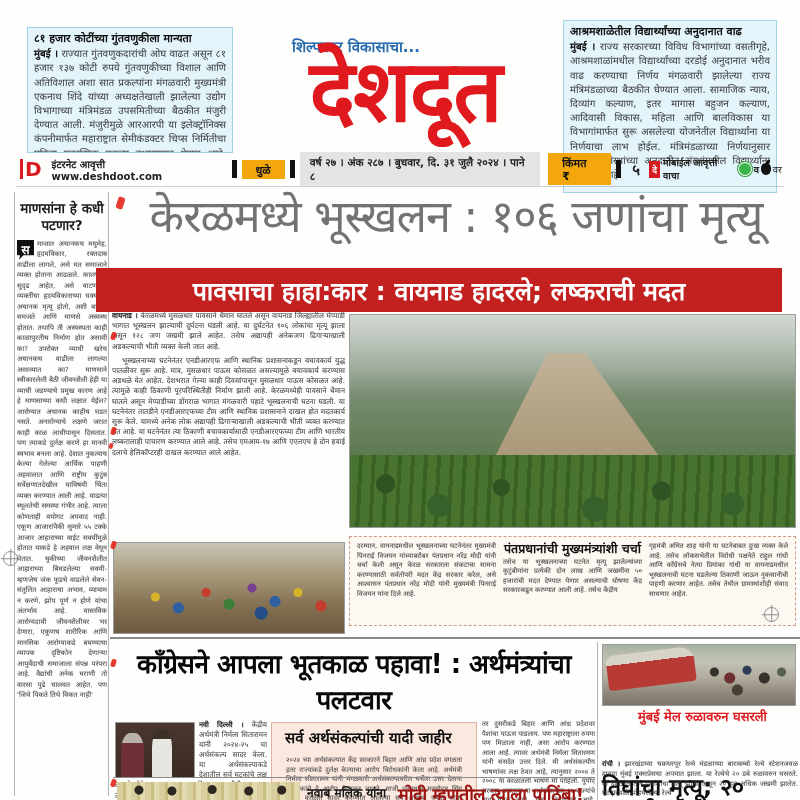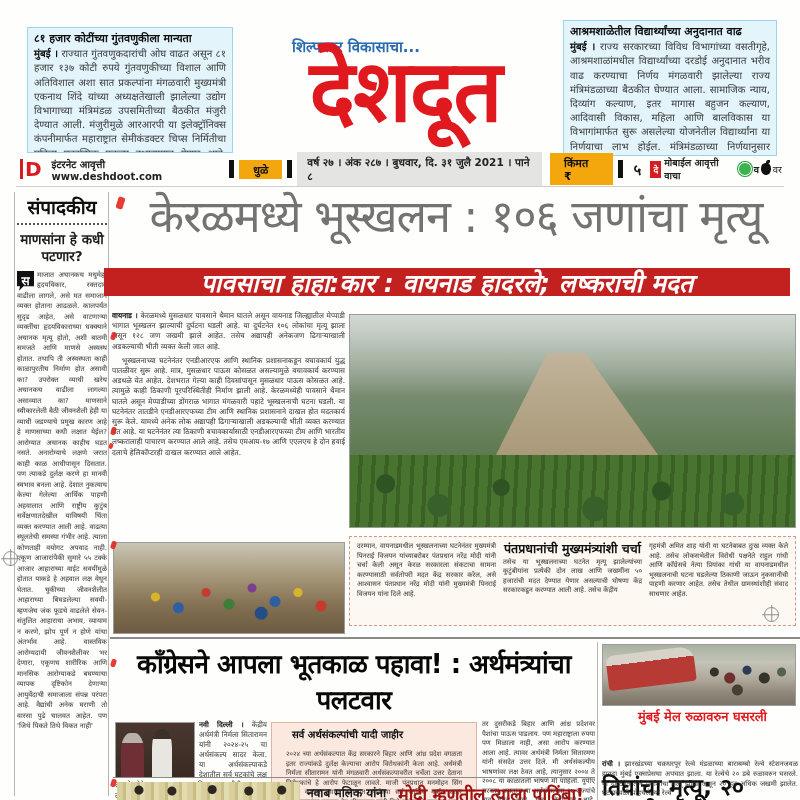--- a/index.html
+++ b/index.html
@@ -90,21 +90,21 @@
       radial-gradient(circle at 72% 50%,#2e2620 0 4px,transparent 5px),
       radial-gradient(circle at 90% 45%,#2e2620 0 4px,transparent 5px);}
   
   .pm-box{border:1px dashed #cf9a86;background:#fdf8f1;display:flex;gap:7px;padding:5px 7px;box-sizing:border-box;overflow:hidden;}
   .pm-col{flex:1;font-size:6.8px;line-height:1.4;text-align:justify;color:#333;}
   .pm-head{font-size:12.5px;font-weight:900;text-align:center;color:#101010;margin-bottom:2px;line-height:1.1;}
   
   .budget-head{font-size:26px;font-weight:900;text-align:center;letter-spacing:-.5px;color:#080808;}
   .small-body{font-size:7.2px;line-height:1.4;text-align:justify;color:#333;overflow:hidden;}
   .pink-box{background:#fbe9e0;border:1px solid #e2b2a0;padding:4px 5px;box-sizing:border-box;overflow:hidden;}
-  .pink-box .pb-head{font-size:10px;font-weight:900;margin:0 15px 2px;color:#101010;}
+  .pink-box .pb-head{font-size:15px;font-weight:900;margin:0 8px 2px;color:#101010;}
   .pink-box p{font-size:6.7px;line-height:1.42;margin:9px;text-align:justify;color:#3a3a3a;}
   
   .train-head-red{font-size:13px;font-weight:900;color:#e0191f;line-height:1.1;margin-left:36px;}
   .train-head-black{font-size:23px;font-weight:900;color:#0d0d0d;line-height:1.05;}
   
   .strip-kicker{font-size:12px;font-weight:900;color:#161616;}
   .strip-head{font-size:18px;font-weight:900;color:#9c1412;letter-spacing:-.5px;}
 </style>
 </head>
 <body>
@@ -112,57 +112,56 @@
 <div class="page">
 
   <div class="abs box-blue" style="left:27px;top:27px;width:206px;height:126px;">
     <div class="bb-head">८१ हजार कोटींच्या गुंतवणुकीला मान्यता</div>
     <p><span class="dateline">मुंबई ।</span> <span>राज्यात गुंतवणुकदारांची ओघ वाढत असून ८१ हजार १३७ कोटी रुपये गुंतवणुकीच्या विशाल आणि अतिविशाल अशा सात प्रकल्पांना मंगळवारी मुख्यमंत्री एकनाथ शिंदे यांच्या अध्यक्षतेखाली झालेल्या उद्योग विभागाच्या मंत्रिमंडळ उपसमितीच्या बैठकीत मंजुरी देण्यात आली. मंजुरीमुळे आरआरपी या इलेक्ट्रॉनिक्स कंपनीमार्फत महाराष्ट्रात सेमीकंडक्टर चिप्स निर्मितीचा पहिला एकात्मिक प्रकल्प उभारण्यात येणार आहे. याप्रकल्पामध्ये १२ हजार कोटी रुपये गुंतवणूक होणार असून रोजगार निर्मिती होणार आहे.</span></p>
   </div>
 
   <div class="abs tagline" style="left:292px;top:36px;">शिल्पकार विकासाचा...</div>
   <div class="abs masthead-title" style="left:250px;top:46px;width:310px;text-align:center;">देशदूत</div>
 
-  <div class="abs box-blue" style="left:563px;top:20px;width:214px;height:136px;">
+  <div class="abs box-blue" style="left:563px;top:20px;width:214px;height:173px;">
     <div class="bb-head">आश्रमशाळेतील विद्यार्थ्यांच्या अनुदानात वाढ</div>
     <p><span class="dateline">मुंबई ।</span> <span>राज्य सरकारच्या विविध विभागांच्या वसतीगृहे, आश्रमशाळांमधील विद्यार्थ्यांच्या दरडोई अनुदानात भरीव वाढ करण्याचा निर्णय मंगळवारी झालेल्या राज्य मंत्रिमंडळाच्या बैठकीत घेण्यात आला. सामाजिक न्याय, दिव्यांग कल्याण, इतर मागास बहुजन कल्याण, आदिवासी विकास, महिला आणि बालविकास या विभागांमार्फत सुरू असलेल्या योजनेतील विद्यार्थ्यांना या निर्णयाचा लाभ होईल. मंत्रिमंडळाच्या निर्णयानुसार स्वयंसेवी संस्थांच्या अनुदानीत संस्थांमधील विद्यार्थ्यांना मिळणार आहे.</span></p>
   </div>
 
   <div class="abs datebar" style="left:20px;top:156px;width:762px;">
     <span class="db-logo">D</span>
     <span class="db-seg" style="padding:0 10px;font-weight:bold;color:#222;">इंटरनेट आवृत्ती www.deshdoot.com</span>
     <span class="db-sep"></span>
     <span class="badge">धुळे</span>
     <span class="db-sep"></span>
-    <span class="db-gray">वर्ष २७ । अंक २८७ । बुधवार, दि. ३१ जुलै 2021 । पाने ८</span>
+    <span class="db-gray">वर्ष २७ । अंक २८७ । बुधवार, दि. ३१ जुलै २०२४ । पाने ८</span>
     <span style="width:8px;"></span>
     <span class="badge">किंमत ₹</span>
     <span class="db-sep"></span>
     <span style="font-size:15px;font-weight:900;padding:0 6px;">५</span>
     <span class="mini-logo">दे</span>
     <span style="font-weight:bold;font-size:9.5px;color:#222;">मोबाईल आवृत्ती वाचा</span>
     <span class="android-icon"></span>
     <span style="font-weight:bold;font-size:9.5px;">व</span>
     <span class="apple-icon"></span>
     <span style="font-weight:normal;font-size:9.5px;">वर</span>
   </div>
   <div class="abs hrule" style="left:16px;top:186px;width:768px;height:1px;opacity:.4;"></div>
 
   <div class="abs edit-col" style="left:17px;top:194px;height:600px;overflow:hidden;">
-    <div class="edit-head">संपादकीय</div>
     <div class="edit-title">माणसांना हे कधी पटणार?</div>
     <div class="edit-body">
       <span class="dropcap">स</span><span>माजात अचानकच मधुमेह, हृदयविकार, रक्तदाब वाढीला लागले, असे मत समाजाने व्यक्त होताना आढळले. कालपर्यंत सुदृढ आहेत, असे वाटणाऱ्या व्यक्तींचा हृदयविकाराच्या धक्क्याने अचानक मृत्यू होतो, अशी बातमी समजते आणि माणसे अस्वस्थ होतात. तथापि ती अस्वस्थता काही काळापुरतीच निर्माण होत असावी का? उपरोक्त व्याधी खरेच अचानकच वाढीला लागल्या असाव्यात का? माणसाने स्वीकारलेली बैठी जीवनशैली हेही या व्याधी जडण्याचे प्रमुख कारण आहे हे माणसाच्या कधी लक्षात येईल? आरोग्यात अचानक काहीच घडत नसते. अनारोग्याचे लक्षणे जरात काही काळ आधीपासून दिसतात. पण त्याकडे दुर्लक्ष करणे हा मानवी स्वभाव बनला आहे. देशात नुकत्याच केल्या गेलेल्या आर्थिक पाहणी अहवालात आणि राष्ट्रीय कुटुंब सर्वेक्षणातदेखील याविषयी चिंता व्यक्त करण्यात आली आहे. वाढत्या स्थूलतेची समस्या गंभीर आहे. त्याला कोणताही वयोगट अपवाद नाही. एकूण आजारांपैकी सुमारे ५५ टक्के आजार आहाराच्या वाईट सवयींमुळे होतात याकडे हे अहवाल लक्ष वेधून घेतात. चुकीच्या जीवनशैलीत आहाराच्या बिघडलेल्या सवयी-म्हणजेच जंक फूडचे वाढलेले सेवन-संतुलित आहाराचा अभाव, व्यायाम न करणे, झोप पूर्ण न होणे यांचा अंतर्भाव आहे. वास्तविक आरोग्यदायी जीवनशैलीवर भर देणारा, एकूणच शारीरिक आणि मानसिक आरोग्याकडे बघण्याचा व्यापक दृष्टिकोन देणाऱ्या आयुर्वेदाची समाजाला संपन्न परंपरा आहे. वैद्यांची अनेक घराणी तो वारसा पुढे चालवत आहेत. पण 'जिथे पिकते तिथे विकत नाही'</span>
     </div>
   </div>
   <div class="abs vrule" style="left:14px;top:192px;width:1px;height:604px;"></div>
   <div class="abs vrule" style="left:108px;top:192px;width:1px;height:604px;"></div>
 
   <div class="abs lead-head" style="left:112px;top:192px;width:688px;">केरळमध्ये भूस्खलन : १०६ जणांचा मृत्यू</div>
-  <div class="abs lead-sub" style="left:104px;top:268px;width:686px;height:28px;font-style:italic;">पावसाचा हाहा:कार : वायनाड हादरले; लष्कराची मदत</div>
+  <div class="abs lead-sub" style="left:96px;top:268px;width:686px;height:44px;">पावसाचा हाहा:कार : वायनाड हादरले; लष्कराची मदत</div>
 
   <div class="abs lead-body" style="left:112px;top:311px;width:233px;height:228px;">
     <p class="first"><span class="dateline">वायनाड ।</span> <span>केरळमध्ये मुसळधार पावसाने थैमान घातले असून वायनाड जिल्ह्यातील मेप्पाडी भागात भूस्खलन झाल्याची दुर्घटना घडली आहे. या दुर्घटनेत १०६ लोकांचा मृत्यू झाला असून १२८ जण जखमी झाले आहेत. तसेच अद्यापही अनेकजण ढिगाऱ्याखाली अडकल्याची भीती व्यक्त केली जात आहे.</span></p>
     <p>भूस्खलनाच्या घटनेनंतर एनडीआरएफ आणि स्थानिक प्रशासनाकडून बचावकार्य युद्ध पातळीवर सुरू आहे. मात्र, मुसळधार पाऊस कोसळत असल्यामुळे बचावकार्य करण्यास अडथळे येत आहेत. देशभरात गेल्या काही दिवसांपासून मुसळधार पाऊस कोसळत आहे. त्यामुळे काही ठिकाणी पूरपरिस्थितीही निर्माण झाली आहे. केरळमध्येही पावसाने थैमान घातले असून मेप्पाडीच्या डोंगराळ भागात मंगळवारी पहाटे भूस्खलनाची घटना घडली. या घटनेनंतर तातडीने एनडीआरएफच्या टीम आणि स्थानिक प्रशासनाने दाखल होत मदतकार्य सुरू केले. यामध्ये अनेक लोक अद्यापही ढिगाऱ्याखाली अडकल्याची भीती व्यक्त करण्यात येत आहे. या घटनेनंतर त्या ठिकाणी बचावकार्यासाठी एनडीआरएफच्या टीम आणि भारतीय लष्करालाही पाचारण करण्यात आले आहे. तसेच एमआय-१७ आणि एएलएच हे दोन हवाई दलाचे हेलिकॉप्टरही दाखल करण्यात आले आहेत.</p>
   </div>
 
   <div class="photo main-photo" style="left:349px;top:314px;width:447px;height:214px;">
     <div class="mp-mist"></div>
     <div class="mp-slide"></div>
     <div class="mp-trees"></div>

